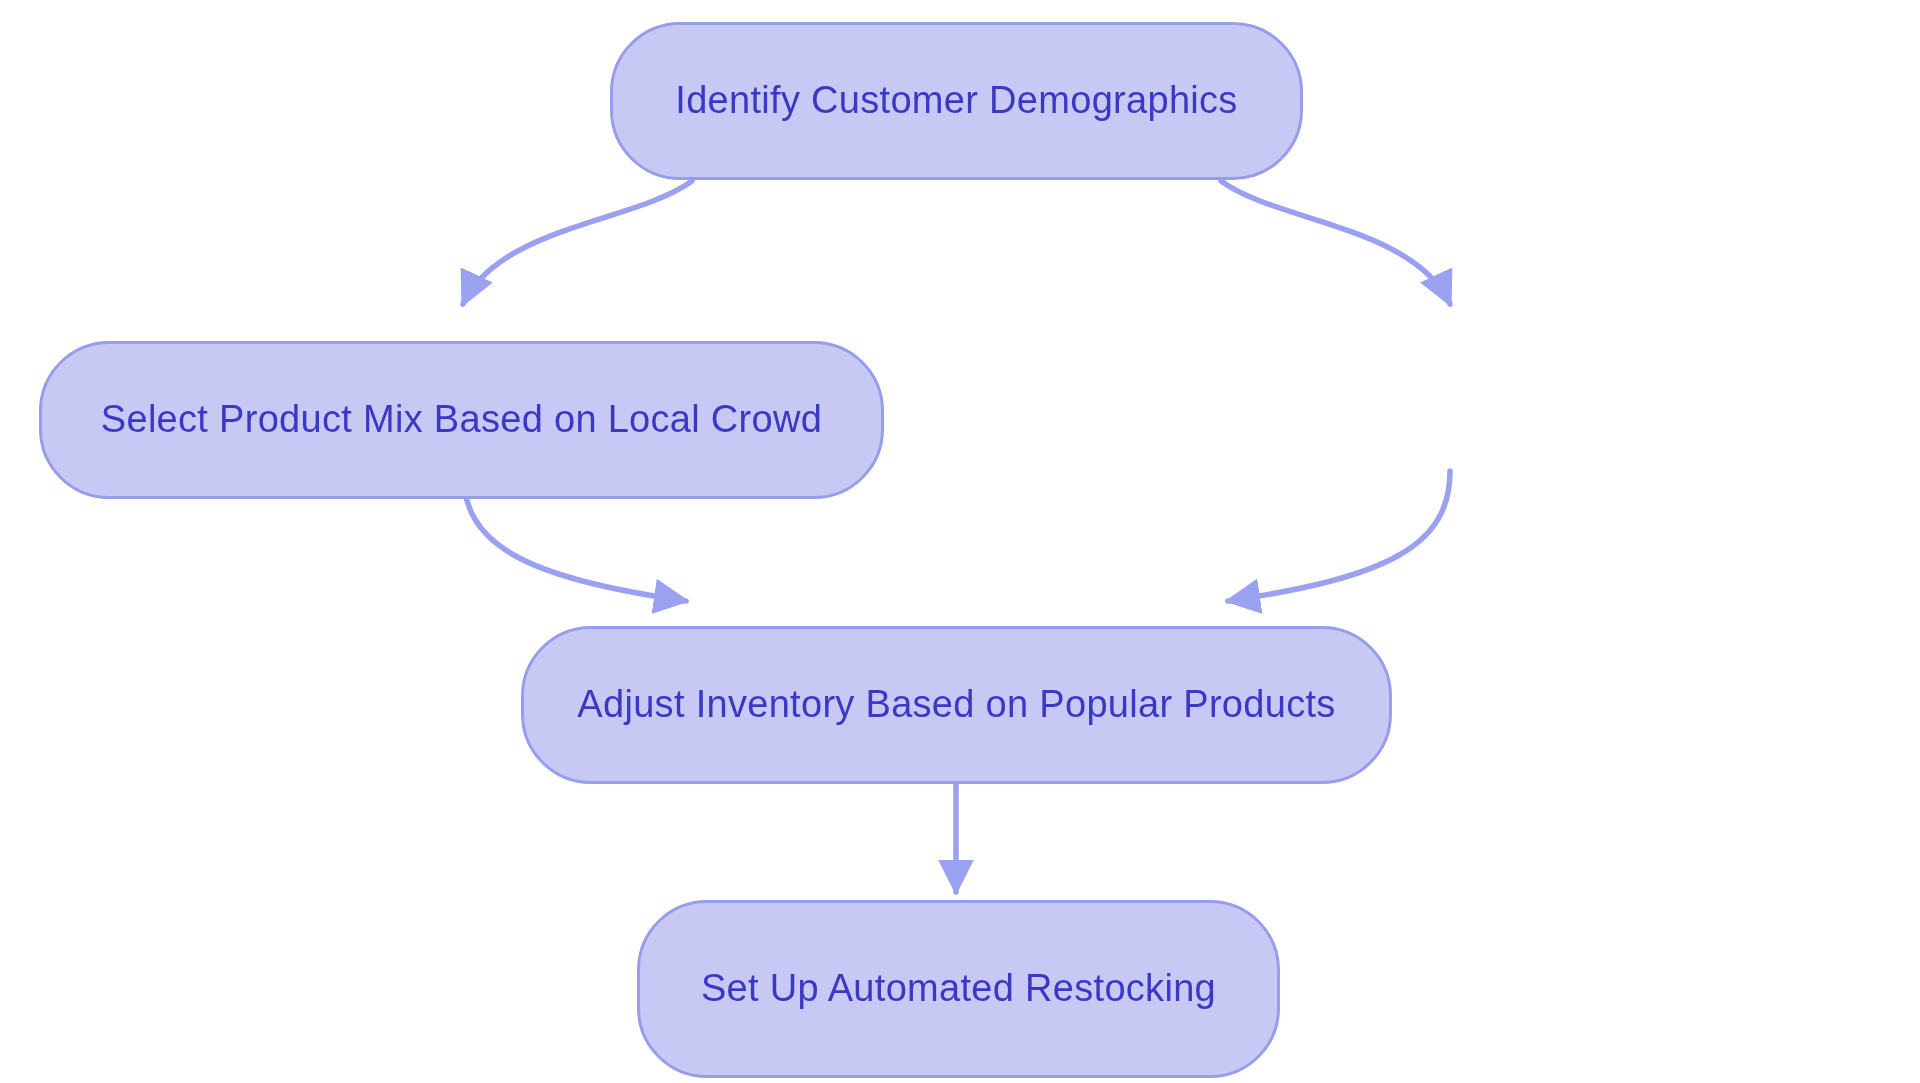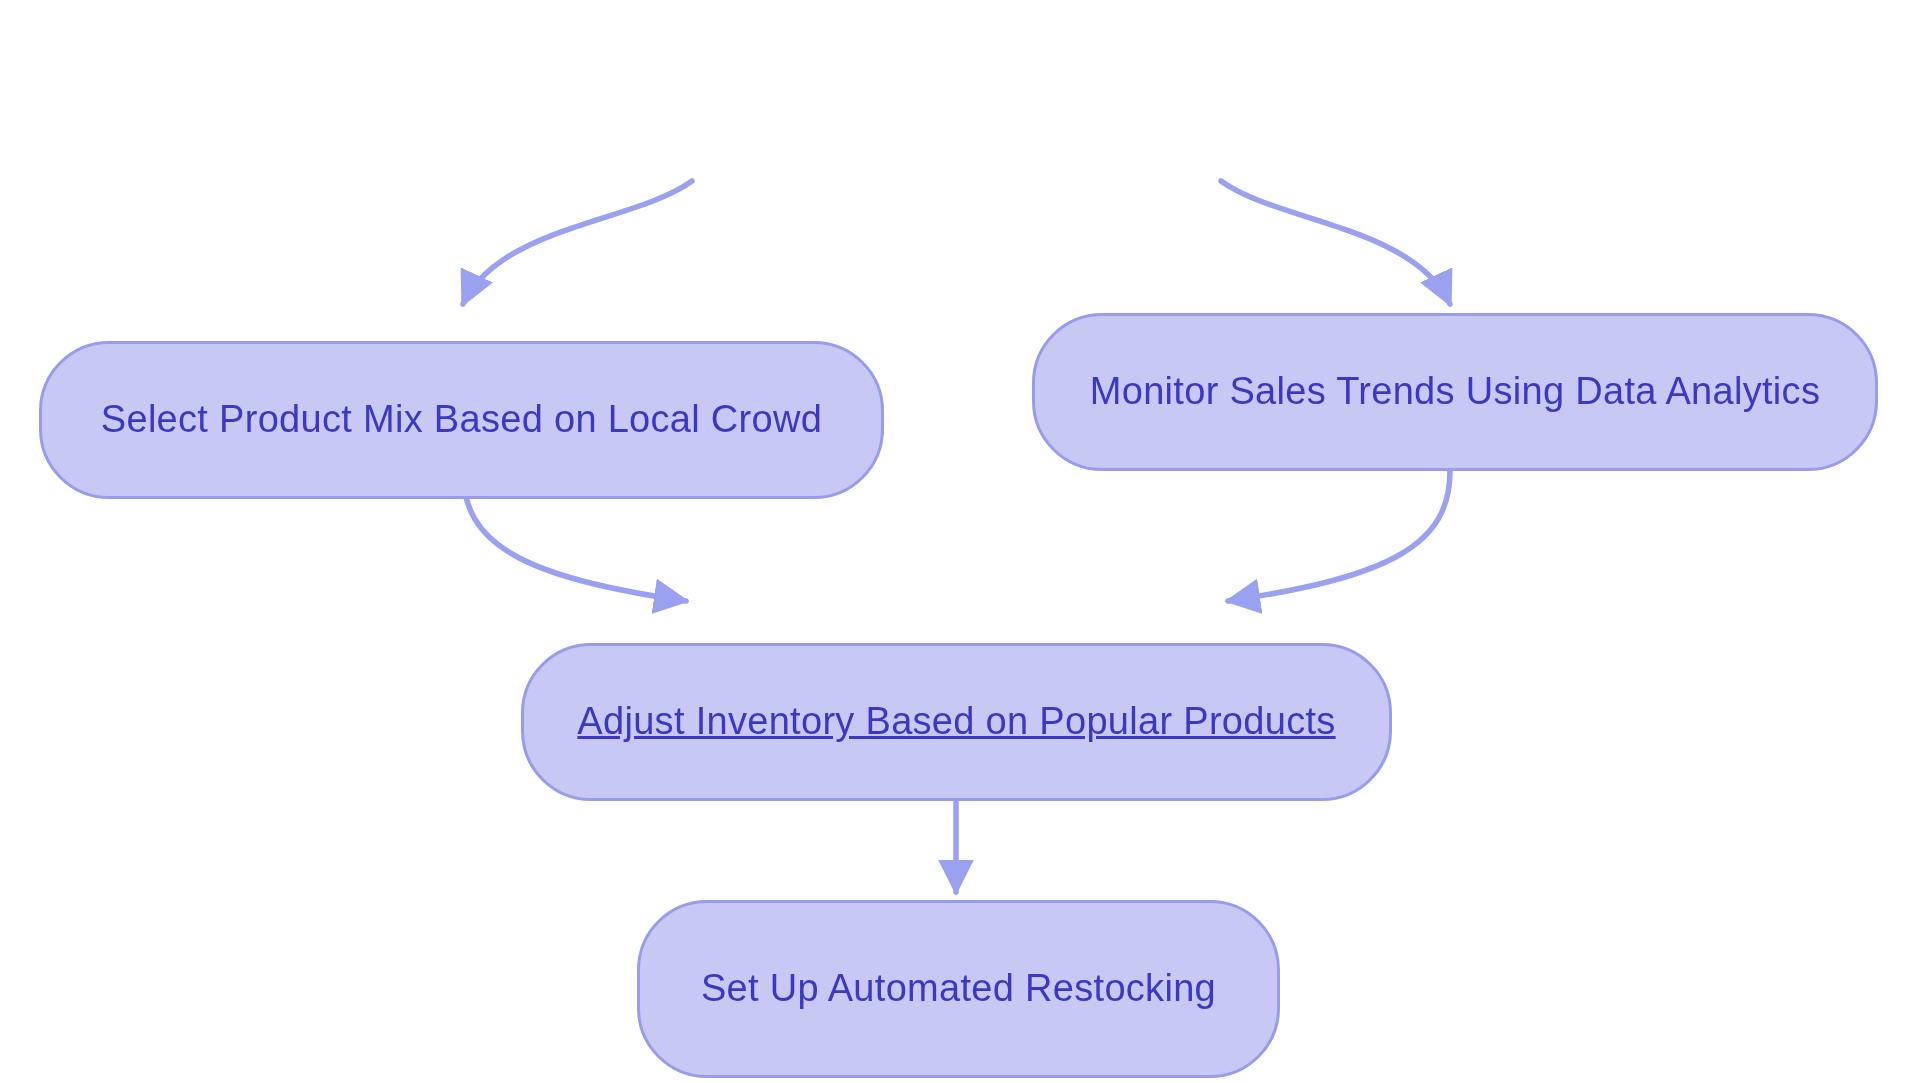--- a/index.html
+++ b/index.html
@@ -50,49 +50,49 @@
     border-radius: 70px;
     color: var(--node-text);
     font-size: 38px;
     line-height: 1.2;
     letter-spacing: 0.3px;
     padding: 0 30px;
   }
   .node-1 { left: 610px;  top: 22px;  width: 693px; height: 158px; }
   .node-2 { left: 39px;   top: 313px; width: 845px; height: 158px; margin-top: 28px; }
   .node-3 { left: 1032px; top: 313px; width: 846px; height: 158px; }
-  .node-4 { left: 521px;  top: 643px; width: 871px; height: 158px; text-decoration: underline; }
+  .node-4 { left: 521px;  top: 626px; width: 871px; height: 158px; }
   .node-5 { left: 637px;  top: 900px; width: 643px; height: 178px; }
 </style>
 </head>
 <body>
 
 <div class="canvas">
 
   <svg class="edges-layer" viewBox="0 0 1920 1083" xmlns="http://www.w3.org/2000/svg">
     <defs>
       <marker id="arrowhead" viewBox="0 0 10 10" refX="9" refY="5" markerWidth="6.5" markerHeight="6.5" orient="auto">
         <polygon class="arrowhead-shape" points="0 0, 10 5, 0 10"></polygon>
       </marker>
     </defs>
     <path d="M 692 181 C 636 222, 500 226, 463 304" marker-end="url(#arrowhead)"></path>
     <path d="M 1221 181 C 1277 222, 1413 226, 1450 304" marker-end="url(#arrowhead)"></path>
     <path d="M 463 471 C 463 545, 523 577, 686 601" marker-end="url(#arrowhead)"></path>
     <path d="M 1450 471 C 1450 545, 1390 577, 1228 601" marker-end="url(#arrowhead)"></path>
     <path d="M 956 766 L 956 892" marker-end="url(#arrowhead)"></path>
   </svg>
 
+  <div class="node node-1">
+    <span>Identify Customer Demographics</span>
+  </div>
 
   <div class="node node-2">
     <span>Select Product Mix Based on Local Crowd</span>
   </div>
 
-  <div class="node node-3">
-    <span>Monitor Sales Trends Using Data Analytics</span>
-  </div>
 
   <div class="node node-4">
     <span>Adjust Inventory Based on Popular Products</span>
   </div>
 
   <div class="node node-5">
     <span>Set Up Automated Restocking</span>
   </div>
 
 </div>

